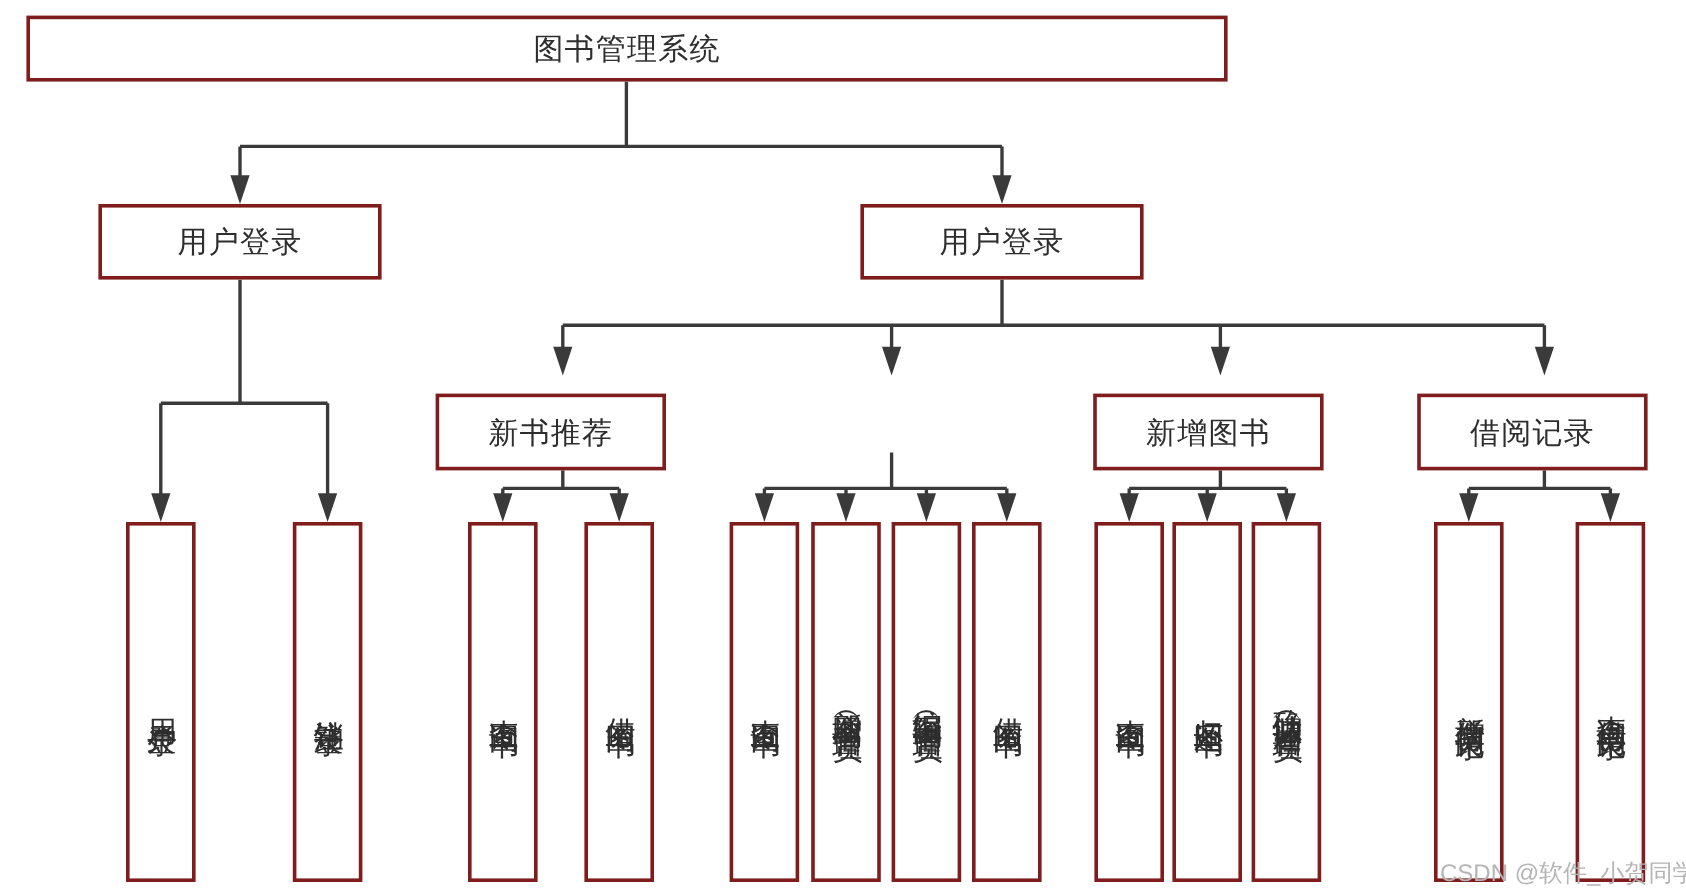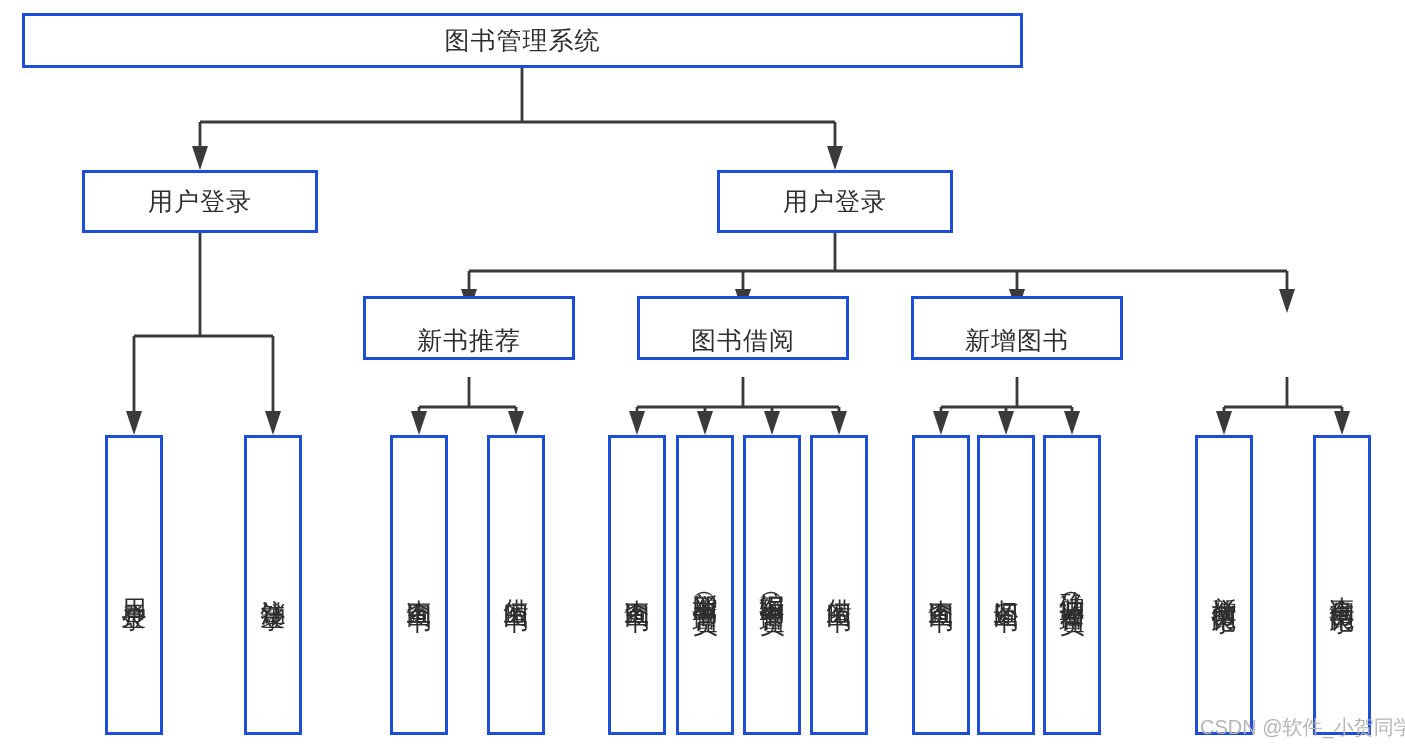--- a/index.html
+++ b/index.html
@@ -14,35 +14,35 @@
   }
   #connectors {
     position: absolute;
     left: 0; top: 0;
     width: 1405px; height: 747px;
     pointer-events: none;
   }
   .node {
     position: absolute;
     background: #ffffff;
-    border: 3px solid #1d4ed8;
+    border: 3px solid #7f1d1d;
     display: flex;
     align-items: center;
     justify-content: center;
     color: #2e2e2e;
     z-index: 2;
   }
   .node-h span {
     font-size: 25px;
     letter-spacing: 1px;
     white-space: nowrap;
   }
   .root-box    { left: 22px;  top: 13px;  width: 1001px; height: 55px; }
   .lvl2-box    { top: 170px;  width: 236px; height: 63px; }
-  .lvl3-box    { top: 296px;  width: 212px; height: 64px; align-items: flex-end; }
+  .lvl3-box    { top: 328px;  width: 192px; height: 64px; }
   .leaf-box    { top: 435px;  width: 58px;  height: 300px; }
   .leaf-box span {
     writing-mode: vertical-rl;
     text-orientation: upright;
     font-size: 25px;
     letter-spacing: 3px;
     line-height: 1;
     white-space: nowrap;
   }
   #watermark {
@@ -107,25 +107,25 @@
   <div class="node node-h lvl2-box" style="left:82px">
     <span>用户登录</span>
   </div>
   <div class="node node-h lvl2-box" style="left:717px">
     <span>用户登录</span>
   </div>
 
   <div class="node node-h lvl3-box" style="left:363px">
     <span>新书推荐</span>
   </div>
-  <div class="node node-h lvl3-box" style="left:637px">
-    <span>图书借阅</span>
-  </div>
   <div class="node node-h lvl3-box" style="left:911px">
     <span>新增图书</span>
+  </div>
+  <div class="node node-h lvl3-box" style="left:1181px">
+    <span>借阅记录</span>
   </div>
 
   <div class="node leaf-box" style="left:105px">
     <span>用户登录</span>
   </div>
   <div class="node leaf-box" style="left:244px">
     <span>注销登录</span>
   </div>
   <div class="node leaf-box" style="left:390px">
     <span>查询图书</span>

